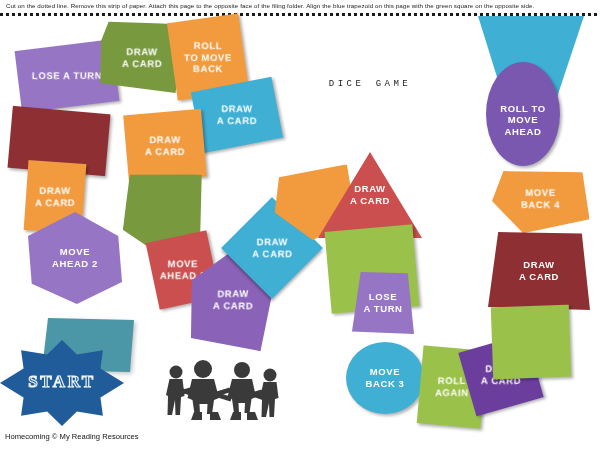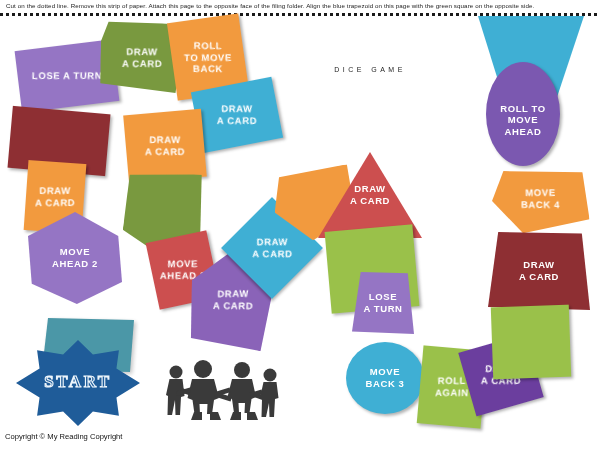--- a/index.html
+++ b/index.html
@@ -27,22 +27,22 @@
   
   .title-wrap{position:absolute;left:280px;top:55px;width:180px;text-align:center;}
   .title{
     font-family:"Liberation Serif", serif;
     font-size:26px;color:#2f5f92;letter-spacing:0.5px;
     font-variant:small-caps;text-transform:lowercase;
     line-height:1;
   }
   .title::first-letter{font-size:30px;}
   .subtitle{
-    margin-top:8px;font-family:Liberation Sans, sans-serif;
-    font-size:10px;color:#222;letter-spacing:3.5px;
+    margin-top:20px;font-family:Liberation Mono, monospace;
+    font-size:13px;color:#222;letter-spacing:3.5px;
     font-variant:small-caps;text-transform:lowercase;
   }
 
   
   .sp{
     position:absolute;
     display:flex;align-items:center;justify-content:center;
     box-sizing:border-box;
     color:#ffffff;
     font-family:"Liberation Sans", sans-serif;
@@ -145,21 +145,21 @@
       </div>
       <div class="sp" style="left: 492px; top: 166px; width: 96px; height: 66px; background: rgb(242, 154, 62); transform: rotate(-4deg); clip-path: polygon(14% 4%, 96% 14%, 100% 86%, 30% 100%, 0% 48%);">
         <span style="transform: rotate(4deg);">Move<br>Back 4</span>
       </div>
       <div class="sp" style="left: 488px; top: 232px; width: 102px; height: 78px; background: rgb(142, 47, 51); transform: rotate(0deg); clip-path: polygon(10% 0%, 92% 2%, 100% 100%, 0% 96%);">
         <span style="transform: rotate(0deg);">Draw<br>A Card</span>
       </div>
       <div class="sp" style="left: 492px; top: 306px; width: 78px; height: 72px; background: rgb(154, 193, 74); transform: rotate(-2deg);"></div>
     </div>
 
-  <div class="star" id="start-star" style="left:16px;top:340px;width:124px;height:86px;">
+  <div class="star" id="start-star" style="left:0;top:340px;width:124px;height:86px;">
     <div class="star-label">Start</div>
   </div>
 
   <svg class="family" width="128" height="68" viewBox="0 0 128 68">
     <g fill="#3a3a3a">
       <circle cx="18" cy="14" r="6.5"></circle>
       <path d="M11.5 21 h13 l2 17 -3.5 1 -1 18 h-4.5 l-0.5 -15 -3 15 h-4.5 l0.5 -19 -2 -1 z"></path>
       <path d="M24 30 l16 6 -1.5 4 -16 -6 z"></path>
       <circle cx="45" cy="11" r="9"></circle>
       <path d="M34 21 h22 l5 19 -5 2 -2 14 h-5 l0.5 -10 h-8 l0.5 10 h-5.5 l-2 -14 -5 -2 z"></path>
@@ -176,14 +176,14 @@
       <circle cx="112" cy="17" r="6.5"></circle>
       <path d="M105.5 24 h13 l2 16 -3.5 1 -1 18 h-4.5 l-0.5 -14 -3 14 h-4.5 l0.5 -18 -2 -1 z"></path>
       <path d="M105 36 l-12 3.5 -1.5 -4.5 12 -3.5 z"></path>
     </g>
   </svg>
 
   <div class="title-wrap">
     <div class="subtitle">Dice Game</div>
   </div>
 
-  <div class="copyright">Copyright © My Reading Copyright</div>
+  <div class="copyright">Homecoming © My Reading Resources</div>
 </div>
 
 </body></html>

